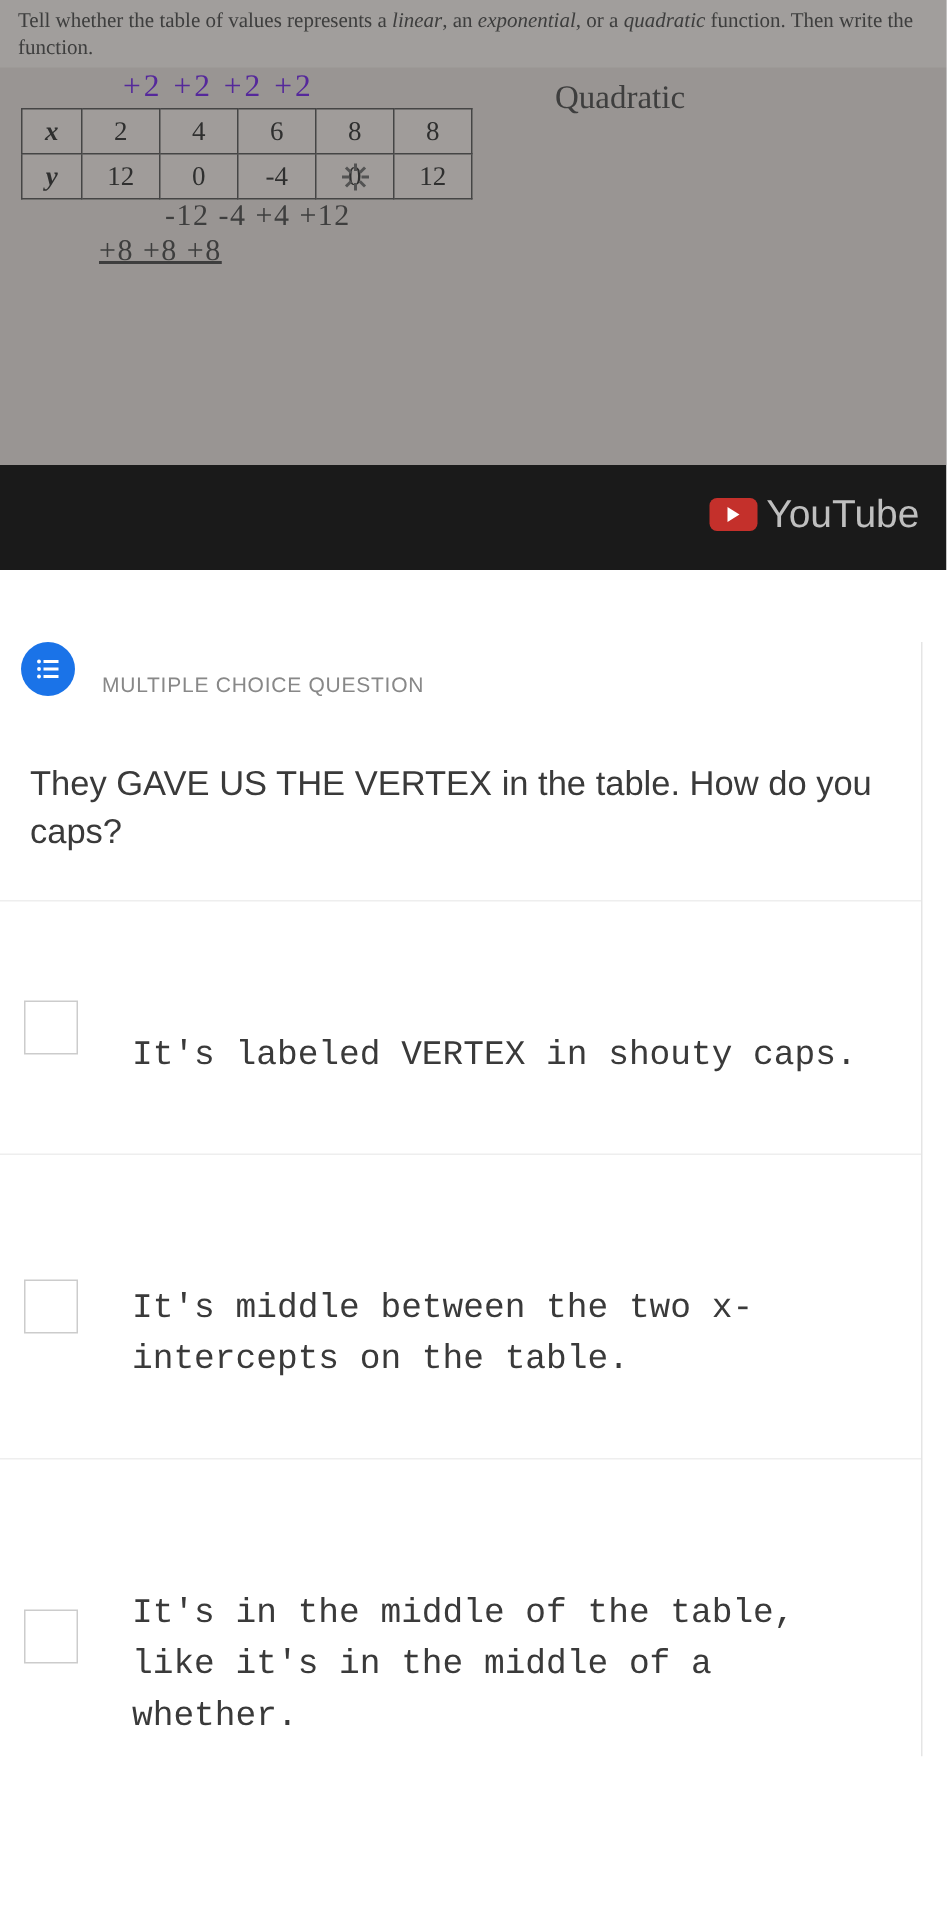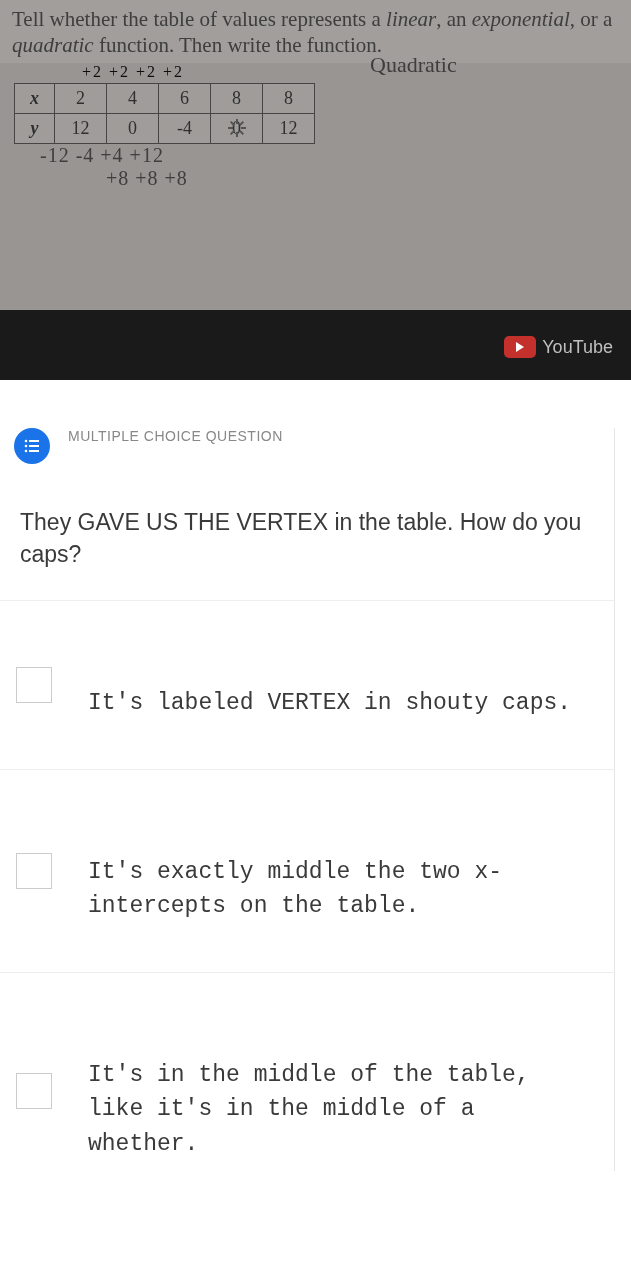--- a/index.html
+++ b/index.html
@@ -23,31 +23,31 @@
     padding: 0;
   }
   .overlay {
     position: absolute;
     top:0; left:0; right:0; bottom:0;
     background: rgba(40,40,40,0.35);
     pointer-events: none;
   }
   .instruction {
     font-family: Georgia, serif;
-    font-size: 21px;
+    font-size: 14px;
     color: #4a4a4a;
     padding: 6px 12px 4px 12px;
     background: #e2deda;
     line-height: 1.25;
   }
   .instruction .ital { font-style: italic; }
   .handwrite-row1 {
     font-family: "Comic Sans MS", cursive;
-    color: #000000;
-    font-size: 16px;
+    color: #6d28d9;
+    font-size: 21px;
     padding-left: 82px;
     letter-spacing: 2px;
   }
   .handwrite-label {
     font-family: "Comic Sans MS", cursive;
     color: #4a4a4a;
     font-size: 22px;
     position: absolute;
     top: 52px;
     left: 370px;
@@ -79,24 +79,24 @@
     position: absolute;
     width: 2px; height: 5px;
     background: #6b6b6b;
     top: 0; left: 8px;
     transform-origin: 1px 9px;
   }
   .handwrite-row2, .handwrite-row3 {
     font-family: "Comic Sans MS", cursive;
     color: #4a4a4a;
     font-size: 20px;
-    padding-left: 40px;
+    padding-left: 110px;
     letter-spacing: 1px;
   }
-  .handwrite-row3 { padding-left: 106px; }
+  .handwrite-row3 { padding-left: 66px; text-decoration: underline; }
   .yt-badge {
     position: absolute;
     right: 18px;
     bottom: 22px;
     display: flex;
     align-items: center;
     gap: 6px;
   }
   .yt-icon {
     width: 32px; height: 22px;
@@ -107,34 +107,34 @@
   .yt-icon::after {
     content: "";
     position: absolute;
     top: 6px; left: 12px;
     border-left: 8px solid #fff;
     border-top: 5px solid transparent;
     border-bottom: 5px solid transparent;
   }
   .yt-text {
     color: #bfbfbf;
-    font-size: 18px;
+    font-size: 26px;
     font-family: Arial, sans-serif;
   }
   .yt-text .tube { color: #bfbfbf; font-weight: normal; }
   .question-panel {
     background: #fff;
     padding: 0;
     border-right: 1px solid #e5e5e5;
     width: 615px;
     margin-top: 48px;
   }
   .q-header {
     display: flex;
-    align-items: flex-start;
+    align-items: flex-end;
     gap: 18px;
     padding: 0 20px 42px 14px;
   }
   .q-icon {
     width: 36px; height: 36px;
     background: #1a73e8;
     border-radius: 50%;
     position: relative;
     flex-shrink: 0;
   }
@@ -240,19 +240,19 @@
     <div class="q-type">MULTIPLE CHOICE QUESTION</div>
   </div>
   <div class="q-text">They GAVE US THE VERTEX in the table. How do you caps?</div>
 
   <div class="choice">
     <div class="chk"></div>
     <div class="choice-text">It's labeled VERTEX in shouty caps.</div>
   </div>
   <div class="choice">
     <div class="chk"></div>
-    <div class="choice-text">It's exactly middle the two x-intercepts on the table.</div>
+    <div class="choice-text">It's middle between the two x-intercepts on the table.</div>
   </div>
   <div class="choice">
     <div class="chk"></div>
     <div class="choice-text">It's in the middle of the table, like it's in the middle of a whether.</div>
   </div>
 </div>
 
 </body></html>

